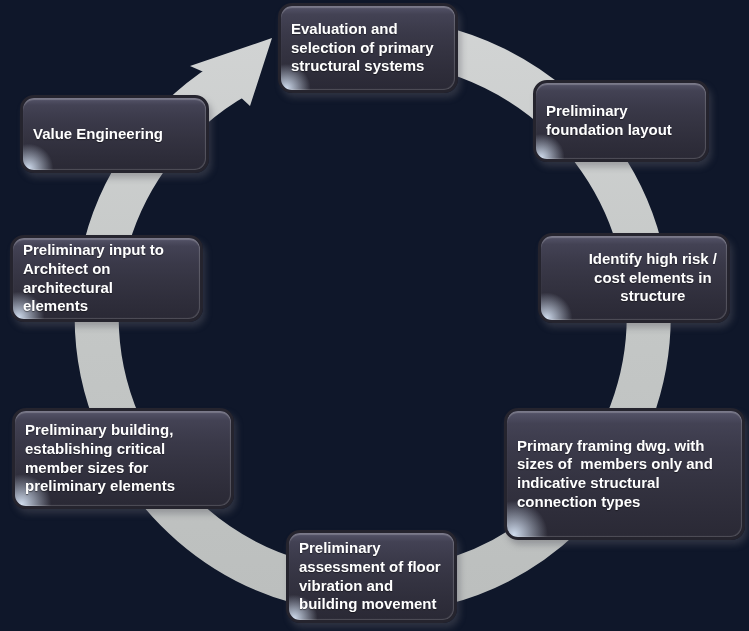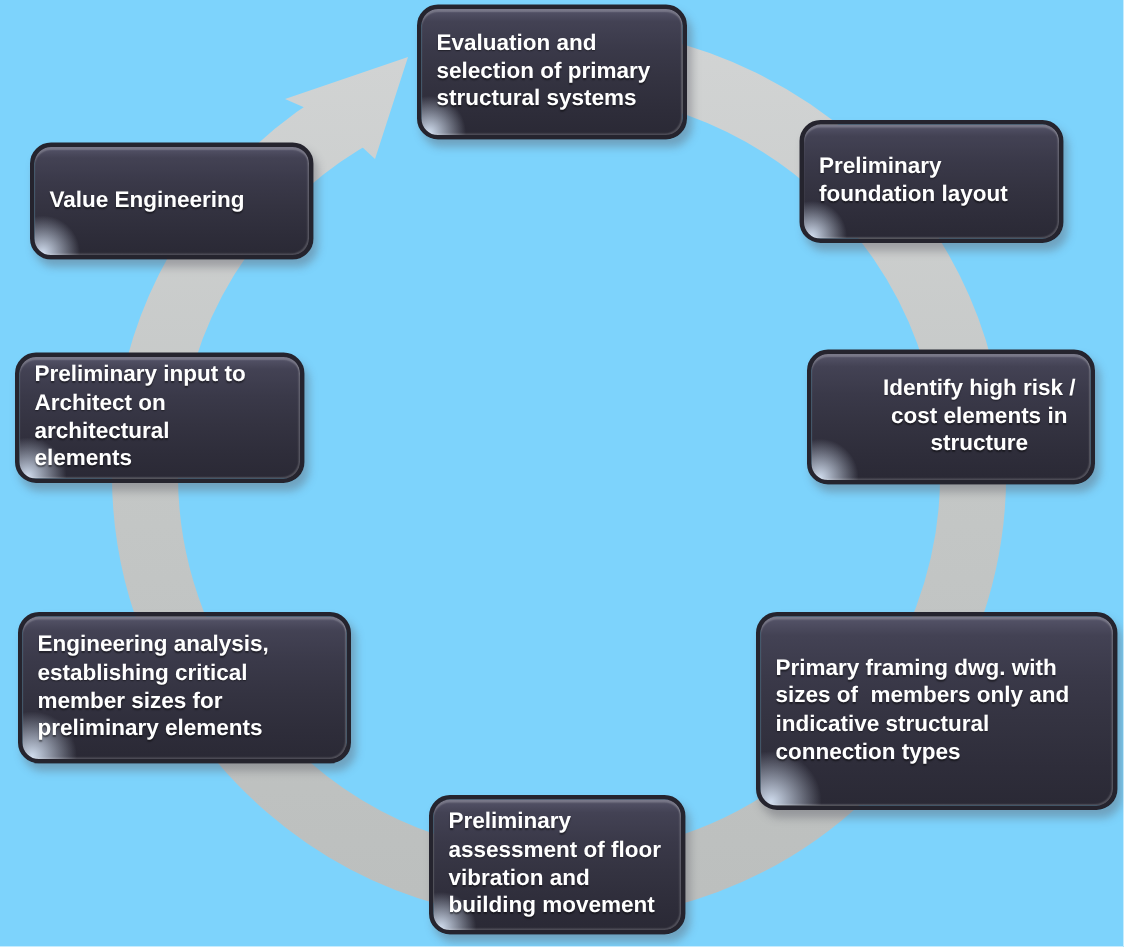--- a/index.html
+++ b/index.html
@@ -1,20 +1,20 @@
 <!DOCTYPE html>
 <html><head>
 <meta charset="utf-8">
 <style>
   html, body { margin: 0; padding: 0; background: #ffffff; }
   .stage {
     position: relative;
     width: 749px;
     height: 631px;
-    background: #7dd3fc;
+    background: #0f172a;
     overflow: hidden;
     font-family: "Liberation Sans", sans-serif;
   }
   .ring-svg {
     position: absolute;
     left: 0; top: 0;
     width: 749px; height: 631px;
   }
   .step {
     position: absolute;
@@ -89,21 +89,21 @@
   </div>
 
   <div class="step s4">
     <span class="lbl">Preliminary
 assessment of floor
 vibration and
 building movement</span>
   </div>
 
   <div class="step s5">
-    <span class="lbl">Engineering analysis,
+    <span class="lbl">Preliminary building,
 establishing critical
 member sizes for
 preliminary elements</span>
   </div>
 
   <div class="step s6">
     <span class="lbl">Preliminary input to
 Architect on
 architectural
 elements</span>

